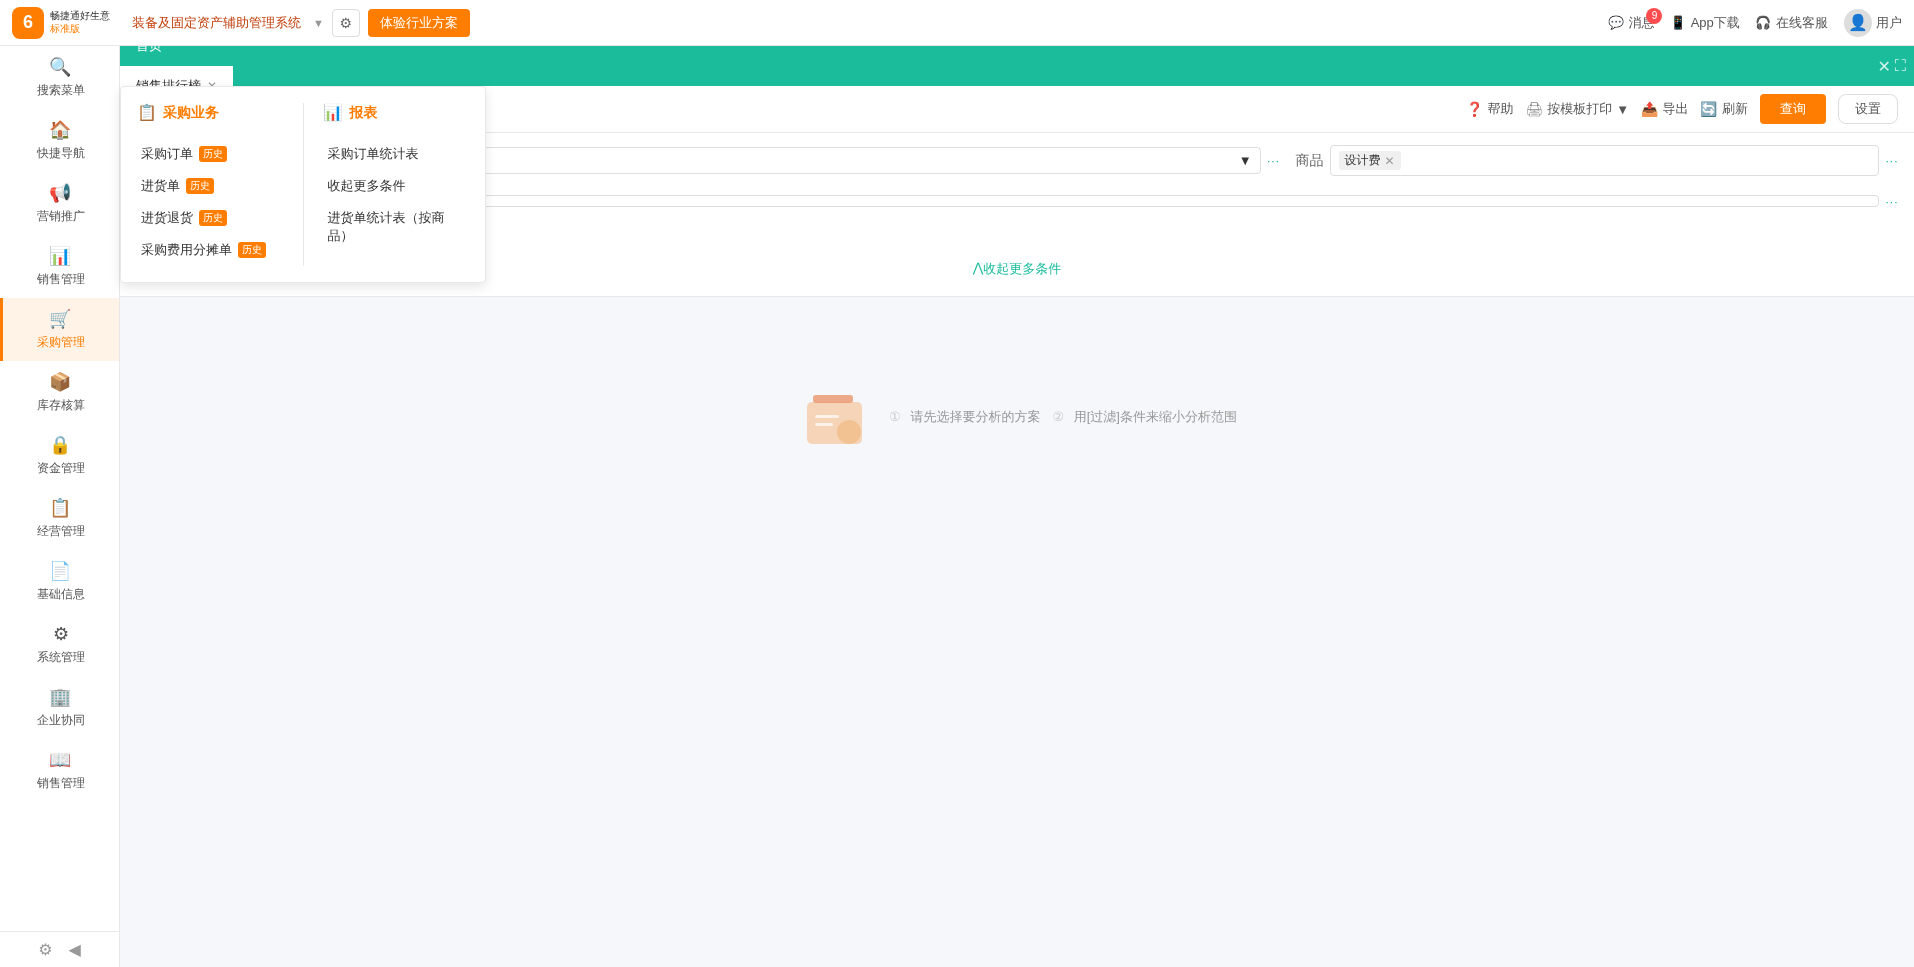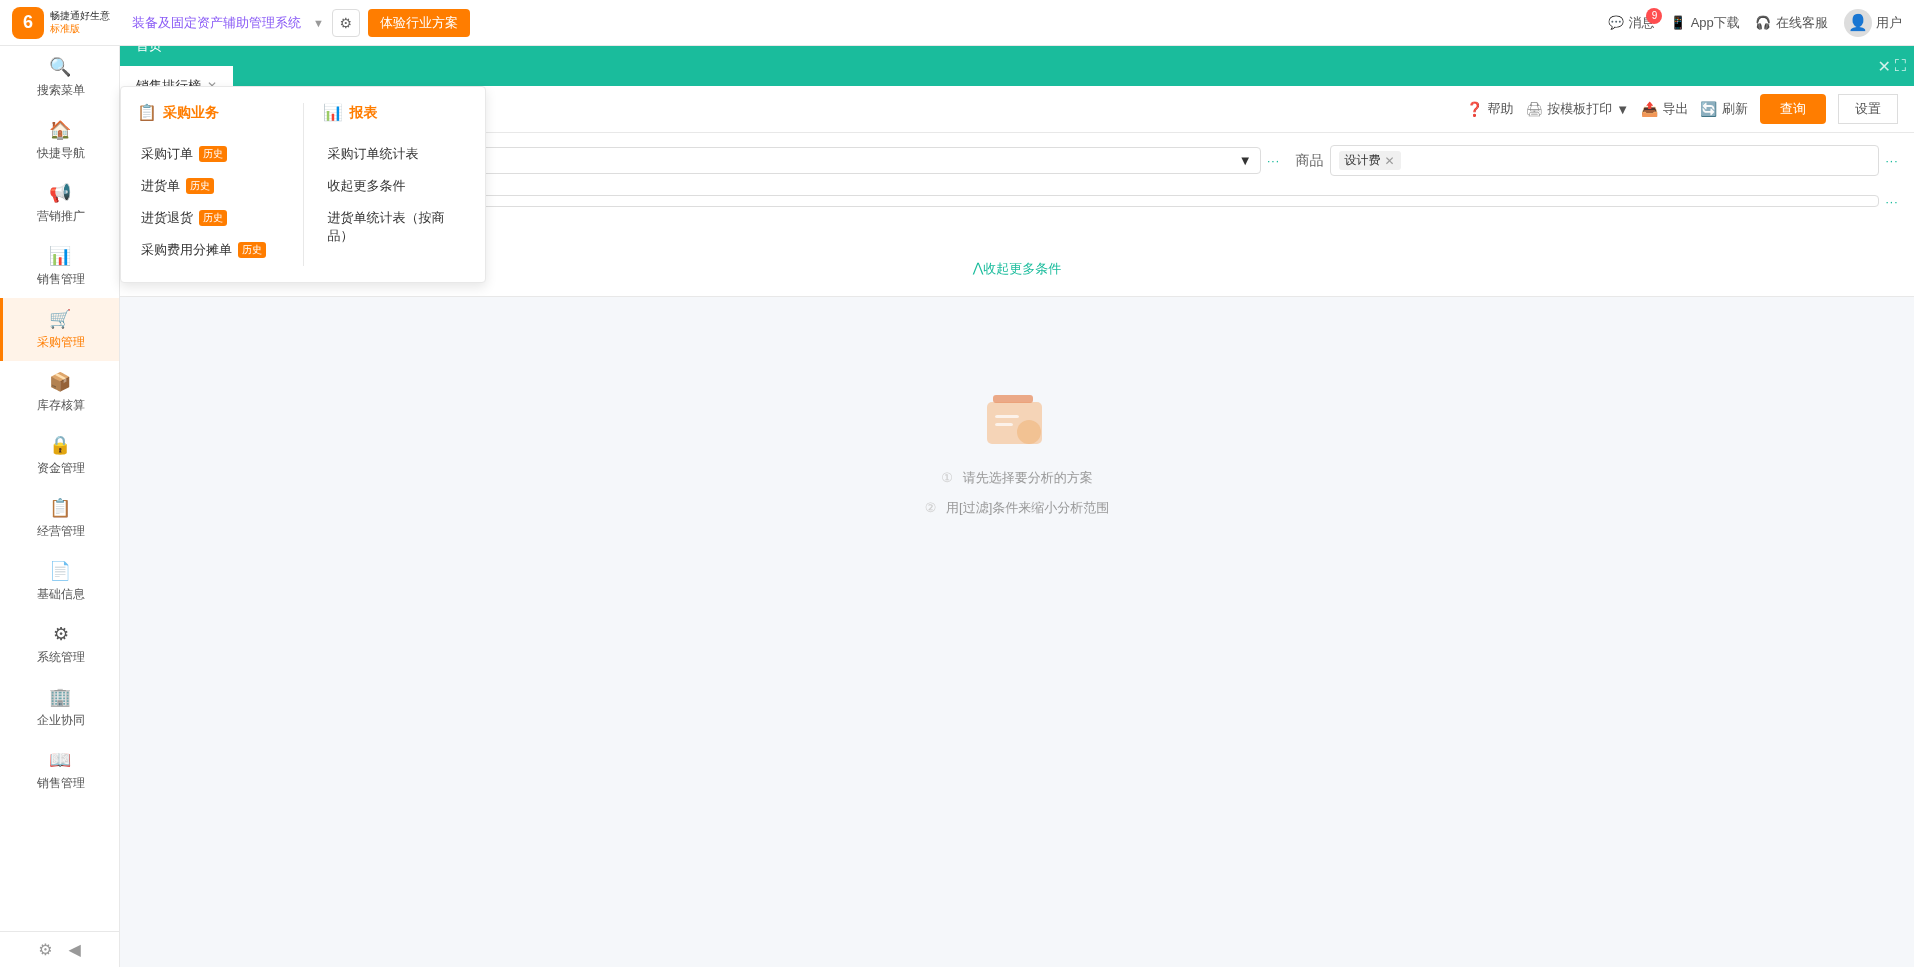--- a/index.html
+++ b/index.html
@@ -33,21 +33,21 @@
     .logo-text { font-size: 10px; color: #333; line-height: 1.3; }
     .logo-badge { font-size: 10px; color: #ff7d00; }
     .header-center {
       flex: 1;
       display: flex;
       align-items: center;
       gap: 8px;
     }
     .system-title {
       font-size: 13px;
-      color: #8b5cf6;
+      color: #c2410c;
       margin-right: 4px;
     }
     .dropdown-arrow {
       color: #999;
       font-size: 11px;
       cursor: pointer;
     }
     .settings-icon {
       width: 28px; height: 28px;
       border: 1px solid #ddd;
@@ -182,21 +182,21 @@
       color: #fff;
       border: none;
       border-radius: 4px;
       padding: 6px 20px;
       font-size: 13px;
       cursor: pointer;
     }
     .settings-btn {
       border: 1px solid #ddd;
       color: #555;
-      border-radius: 0;
+      border-radius: 8px;
       padding: 5px 16px;
       font-size: 13px;
       cursor: pointer;
       background: #fff;
     }
 
     
     .filter-area {
       background: #fff;
       padding: 12px 16px;
@@ -248,21 +248,21 @@
       justify-content: center;
       padding: 6px;
       color: #1abc9c;
       font-size: 13px;
       cursor: pointer;
     }
 
     
     .empty-state {
       display: flex;
-      flex-direction: column;
+      flex-direction: row;
       align-items: center;
       justify-content: center;
       padding: 80px 0;
       gap: 12px;
     }
     .empty-icon {
       width: 80px; height: 80px;
       position: relative;
     }
     .empty-text { color: #999; font-size: 13px; }

